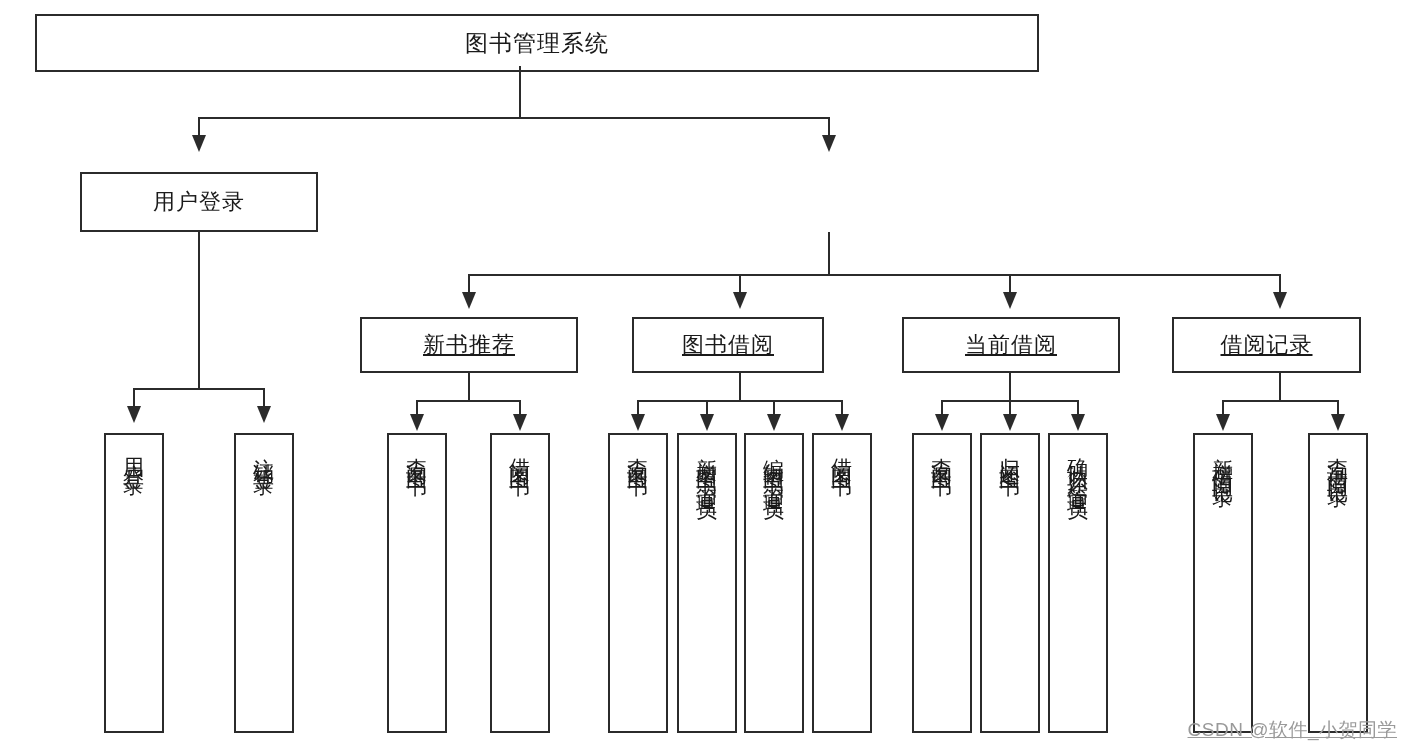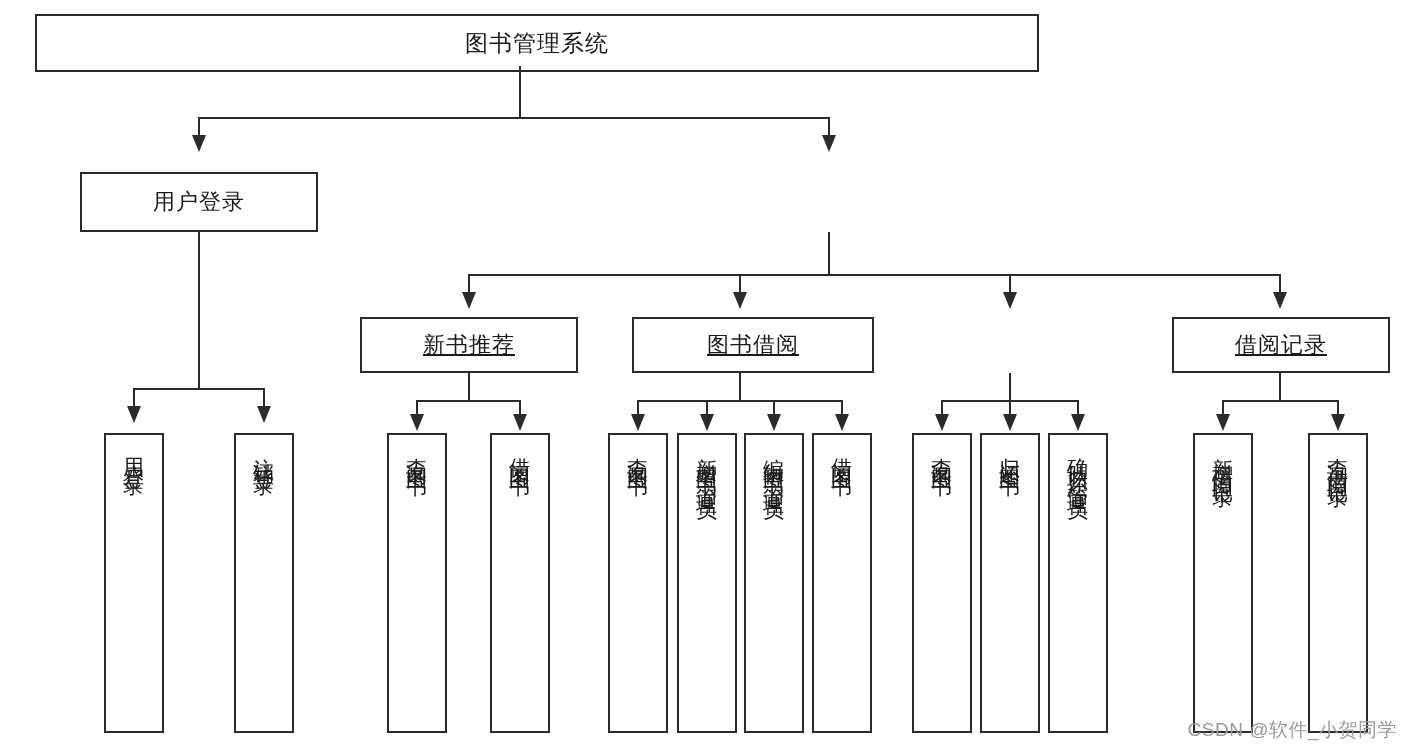--- a/index.html
+++ b/index.html
@@ -62,20 +62,21 @@
   
   #watermark{
     position:absolute;
     right:8px;
     bottom:4px;
     font-size:19px;
     color:#9a9a9a;
     white-space:nowrap;
     letter-spacing:0.5px;
     pointer-events:none;
+    text-decoration:underline;
   }
 </style>
 </head>
 <body>
 
 <div id="canvas">
 
   <div class="node root" style="left:2px;top:14px;width:1004px;height:58px;margin-left:33px;">
     <span class="lbl">图书管理系统</span>
   </div>
@@ -107,24 +108,27 @@
   <div class="ln v" style="left:739px;top:274px;width:2px;height:20px;"></div>
   <div class="arrow" style="left:733px;top:292px;"></div>
   <div class="ln v" style="left:1009px;top:274px;width:2px;height:20px;"></div>
   <div class="arrow" style="left:1003px;top:292px;"></div>
   <div class="ln v" style="left:1279px;top:274px;width:2px;height:20px;"></div>
   <div class="arrow" style="left:1273px;top:292px;"></div>
 
   <div class="node lvl3" style="left:360px;top:317px;width:218px;height:56px;">
     <span class="lbl">新书推荐</span>
   </div>
-  <div class="node lvl3" style="left:632px;top:317px;width:242px;height:56px;">
+  <div class="node lvl3" style="left:632px;top:317px;width:192px;height:56px;">
     <span class="lbl">图书借阅</span>
   </div>
-  <div class="node lvl3" style="left:1172px;top:317px;width:218px;height:56px;">
+  <div class="node lvl3" style="left:902px;top:317px;width:218px;height:56px;">
+    <span class="lbl">当前借阅</span>
+  </div>
+  <div class="node lvl3" style="left:1172px;top:317px;width:189px;height:56px;">
     <span class="lbl">借阅记录</span>
   </div>
 
   <div class="ln v" style="left:468px;top:373px;width:2px;height:28px;"></div>
   <div class="ln h" style="left:416px;top:400px;width:105px;height:2px;"></div>
   <div class="ln v" style="left:416px;top:400px;width:2px;height:15px;"></div>
   <div class="arrow" style="left:410px;top:414px;"></div>
   <div class="ln v" style="left:519px;top:400px;width:2px;height:15px;"></div>
   <div class="arrow" style="left:513px;top:414px;"></div>
 

